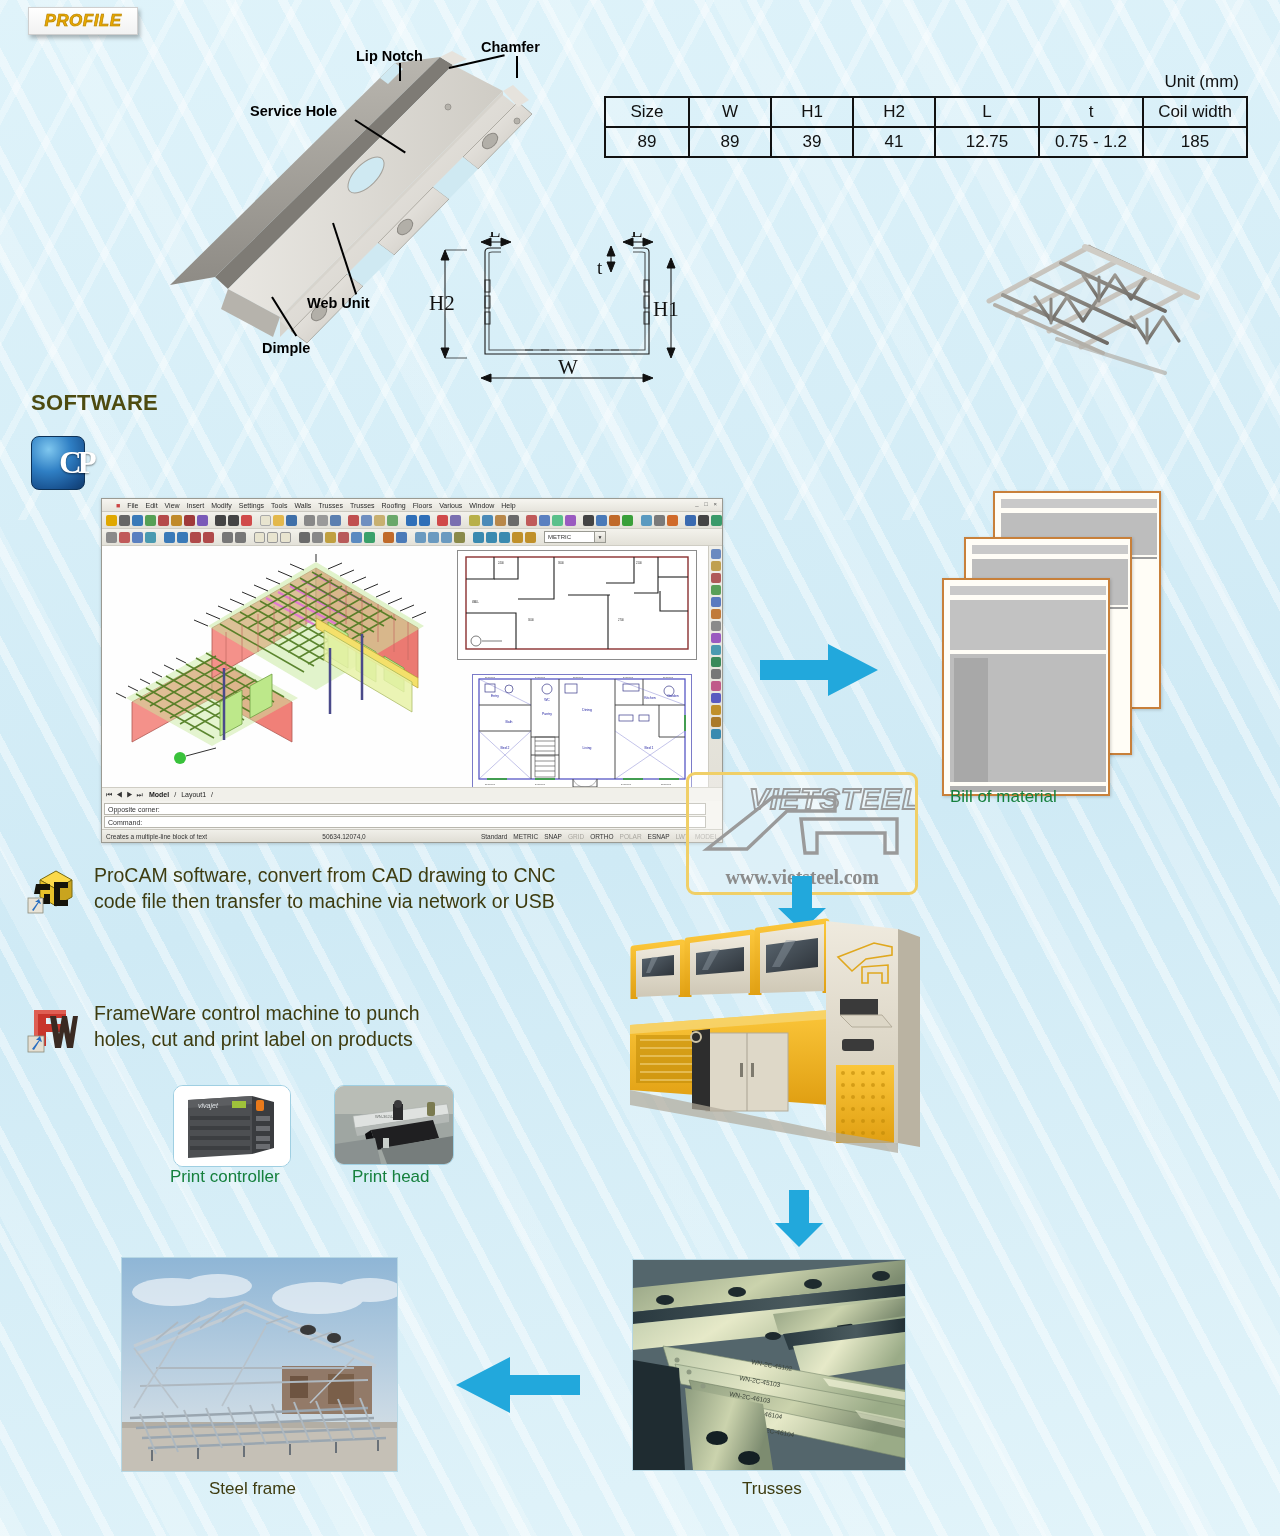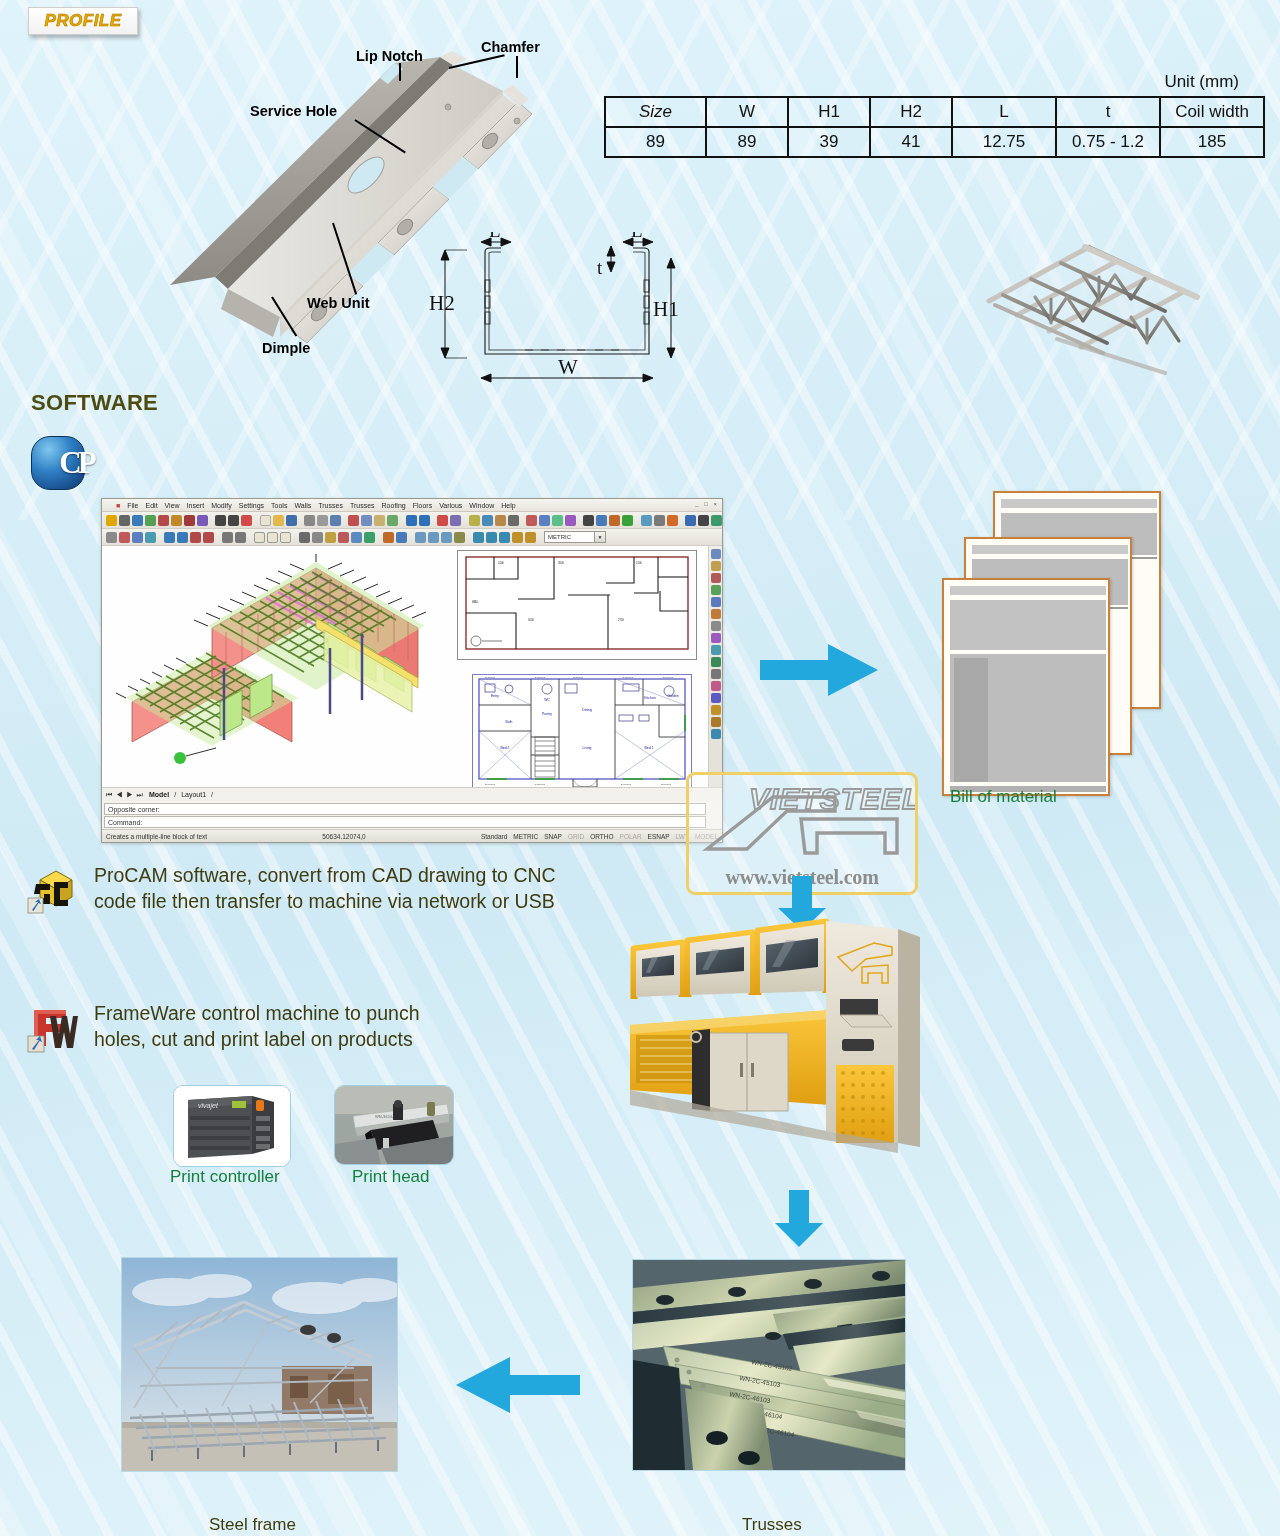--- a/index.html
+++ b/index.html
@@ -58,21 +58,21 @@
     position: absolute; left: 604px; top: 96px;
     border-collapse: collapse;
     background: transparent;
   }
   #spec-table th, #spec-table td {
     border: 2px solid #111;
     font-size: 17px; font-weight: normal; color: #111;
     text-align: center; padding: 3px 0; height: 30px;
   }
   #spec-table th { font-weight: normal; }
-  .c-size { width: 101px; font-style: italic; } .c-w { width: 82px; } .c-h1 { width: 82px; }
+  .c-size { width: 84px; } .c-w { width: 82px; } .c-h1 { width: 82px; }
   .c-h2 { width: 82px; } .c-l { width: 104px; } .c-t { width: 104px; } .c-cw { width: 104px; }
 
   
   #truss-render { position: absolute; left: 965px; top: 225px; width: 275px; height: 150px; }
 
   
   #xsec { position: absolute; left: 405px; top: 232px; width: 280px; height: 155px; }
 
   
   #software-heading {
@@ -81,21 +81,21 @@
     color: #4d4b10;
   }
 
   
   .sw-row { position: absolute; display: flex; align-items: flex-start; }
   .sw-text { font-size: 19.5px; line-height: 26px; color: #3e3c10; font-weight: 500; }
   .sw-icon { width: 54px; height: 54px; margin-right: 14px; flex: 0 0 54px; position: relative; }
 
   
   .icon-procad {
-    border-radius: 19px;
+    border-radius: 8px;
     background: radial-gradient(circle at 32% 24%, #7fc7ef 0%, #2f7fc4 42%, #18518f 78%, #0f3a6b 100%);
     border: 1px solid #0d3258;
     display:flex; align-items:center; justify-content:center;padding-left:36px;
   }
   .icon-procad .mono {
     font-size: 31px; font-weight: bold; color: #fff; letter-spacing: -4px;
     text-shadow: 0 1px 2px rgba(0,0,0,.5); font-family: "Liberation Serif", serif;
   }
   
   .icon-procam { display:flex; align-items:center; justify-content:center; }
@@ -189,21 +189,21 @@
 
   
   .thumb-card {
     position: absolute; border: 1px solid #9fcfe2; border-radius: 10px;
     background: #fff; overflow: hidden;
   }
   .thumb-label { position: absolute; font-size: 17px; color: #15803d; white-space: nowrap; }
 
   
   .photo-frame { position: absolute; overflow: hidden; border: 1px solid #b7d8e5; }
-  .photo-caption { position: absolute; font-size: 17px; color: #3e3c10; white-space: nowrap; margin-top: 36px; }
+  .photo-caption { position: absolute; font-size: 17px; color: #3e3c10; white-space: nowrap; }
 
   svg { display: block; }
 </style>
 </head>
 <body>
 
 <div id="page">
   <div id="bg-stripes"></div>
   <div id="bg-stripes2"></div>
 

